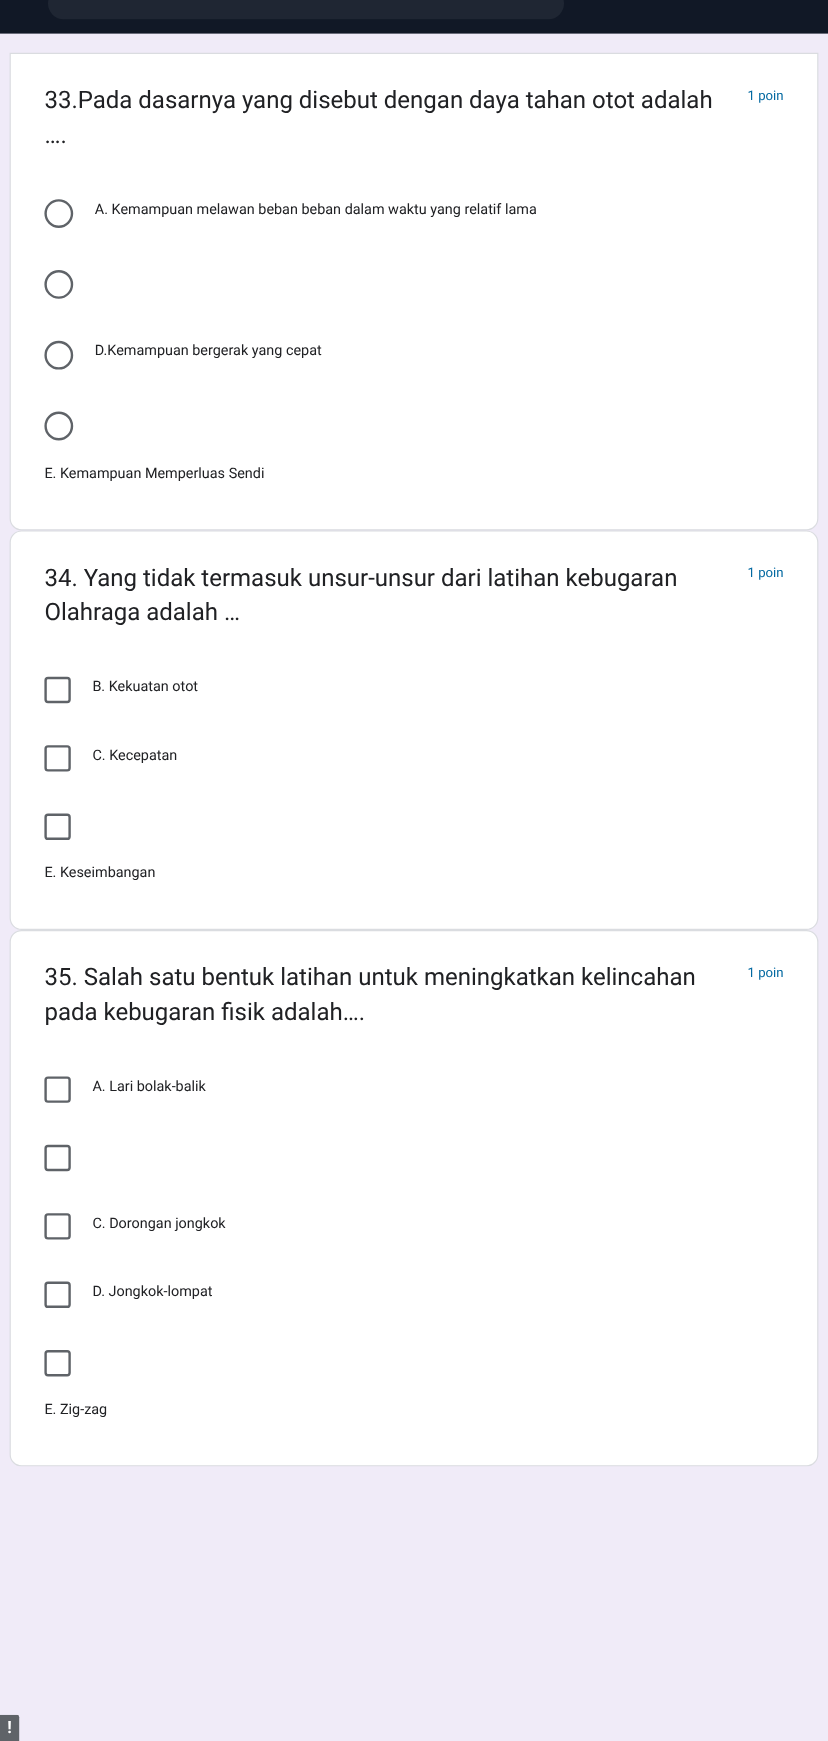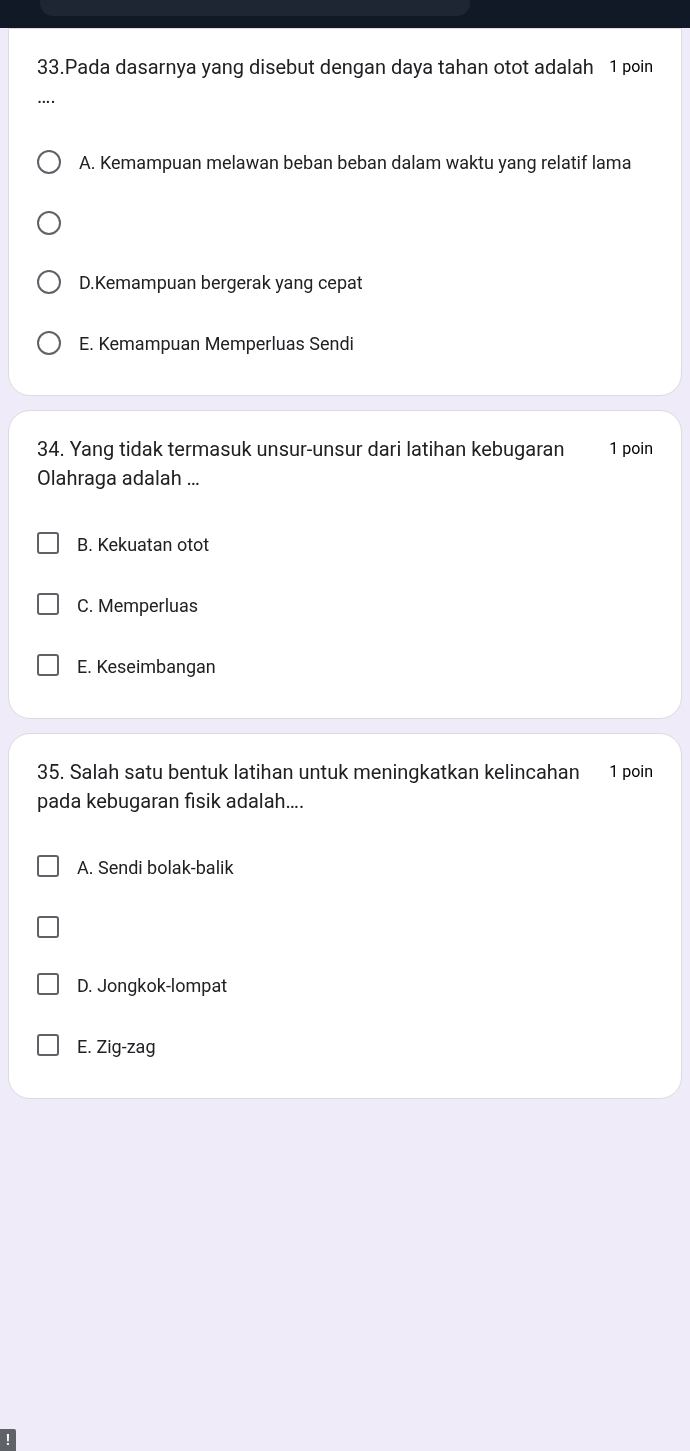--- a/index.html
+++ b/index.html
@@ -25,72 +25,71 @@
     height: 26px;
     background: #1f2633;
     border-radius: 16px;
   }
   .container {
     padding: 0 8px;
   }
   .card {
     background: #fff;
     border: 1px solid #dadce0;
-    border-radius: 22px;
+    border-radius: 10px;
     padding: 24px 28px 28px 28px;
-    margin-top: 14px;
   }
-  .card:first-child { margin-top: 0; border-top-left-radius: 0; border-top-right-radius: 0; }
+  .card:first-child { margin-top: 16px; border-top-left-radius: 0; border-top-right-radius: 0; }
   .q-header {
     display: flex;
     align-items: flex-start;
     gap: 12px;
   }
   .q-title {
     font-size: 20px;
     line-height: 1.45;
     color: #202124;
     flex: 1 1 auto;
   }
   .q-points {
-    font-size: 16px;
-    color: #000000;
+    font-size: 11px;
+    color: #0369a1;
     white-space: nowrap;
     padding-top: 4px;
   }
   .options {
     margin-top: 28px;
   }
   .option {
     display: flex;
     align-items: flex-start;
     gap: 18px;
     padding: 10px 0 10px 0;
     cursor: pointer;
     margin-bottom: 14px;
   }
-  .option:last-child { margin-bottom: 0; }
+  .option:last-child { margin-bottom: 0; flex-direction: column; }
   .radio {
     width: 24px;
     height: 24px;
     border: 2px solid #5f6368;
     border-radius: 50%;
     flex: 0 0 24px;
     margin-top: 1px;
   }
   .checkbox {
     width: 22px;
     height: 22px;
     border: 2.5px solid #5f6368;
     border-radius: 3px;
     flex: 0 0 22px;
     margin-top: 1px;
   }
   .option-label {
-    font-size: 18px;
+    font-size: 12px;
     line-height: 1.5;
     color: #202124;
   }
   .report {
     position: fixed;
     left: 0;
     bottom: 0;
     width: 16px;
     height: 22px;
     background: #5f6368;
@@ -141,41 +140,45 @@
       <div class="q-title">34. Yang tidak termasuk unsur-unsur dari latihan kebugaran Olahraga adalah …</div>
       <div class="q-points">1 poin</div>
     </div>
     <div class="options">
       <label class="option">
         <span class="checkbox"></span>
         <span class="option-label">B. Kekuatan otot</span>
       </label>
       <label class="option">
         <span class="checkbox"></span>
-        <span class="option-label">C. Memperluas</span>
+        <span class="option-label">C. Kecepatan</span>
       </label>
       <label class="option">
         <span class="checkbox"></span>
         <span class="option-label">E. Keseimbangan</span>
       </label>
     </div>
   </div>
 
   <div class="card">
     <div class="q-header">
       <div class="q-title">35. Salah satu bentuk latihan untuk meningkatkan kelincahan pada kebugaran fisik adalah….</div>
       <div class="q-points">1 poin</div>
     </div>
     <div class="options">
       <label class="option">
         <span class="checkbox"></span>
-        <span class="option-label">A. Sendi bolak-balik</span>
+        <span class="option-label">A. Lari bolak-balik</span>
       </label>
       <label class="option">
         <span class="checkbox"></span>
+      </label>
+      <label class="option">
+        <span class="checkbox"></span>
+        <span class="option-label">C. Dorongan jongkok</span>
       </label>
       <label class="option">
         <span class="checkbox"></span>
         <span class="option-label">D. Jongkok-lompat</span>
       </label>
       <label class="option">
         <span class="checkbox"></span>
         <span class="option-label">E. Zig-zag</span>
       </label>
     </div>

